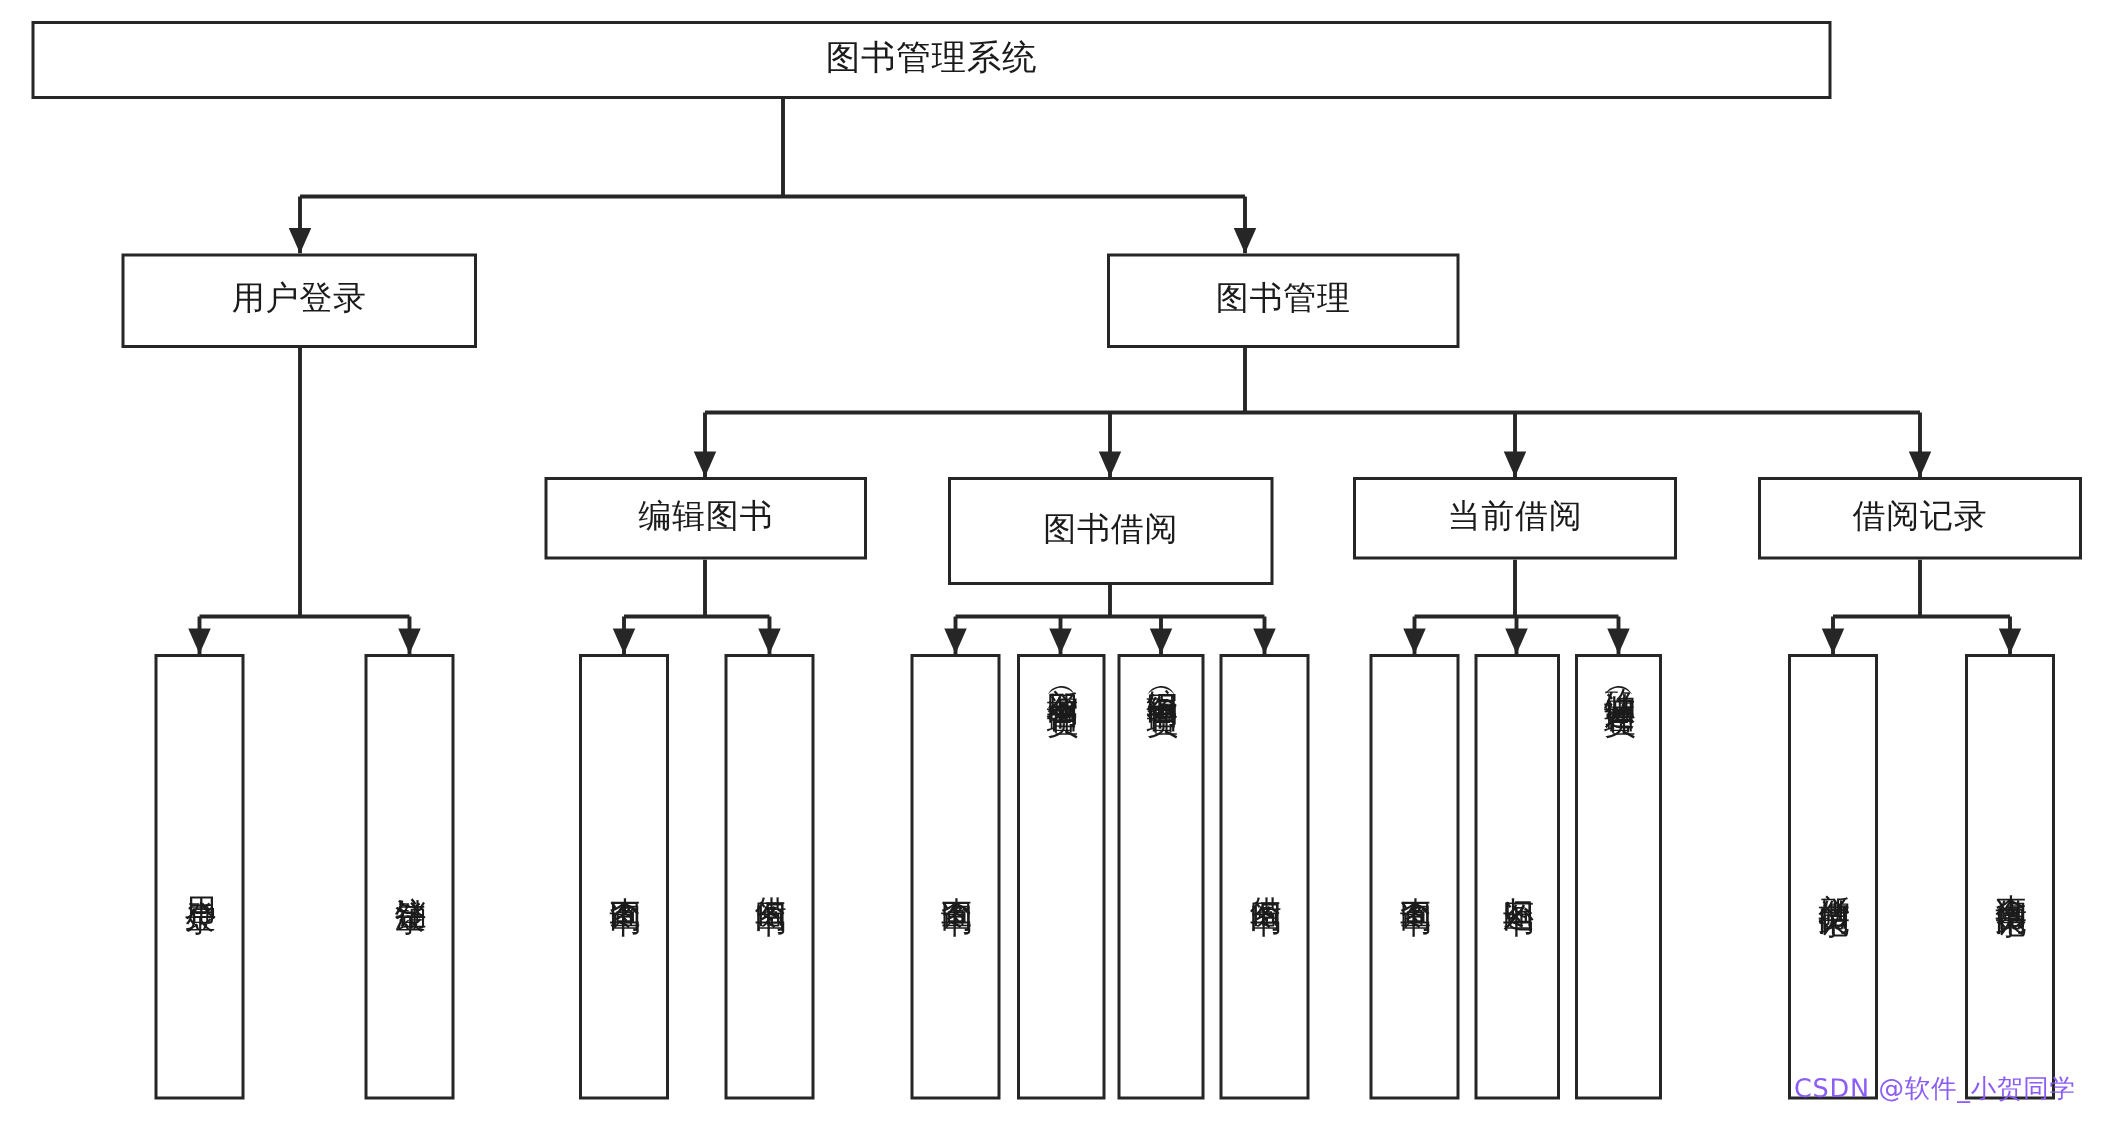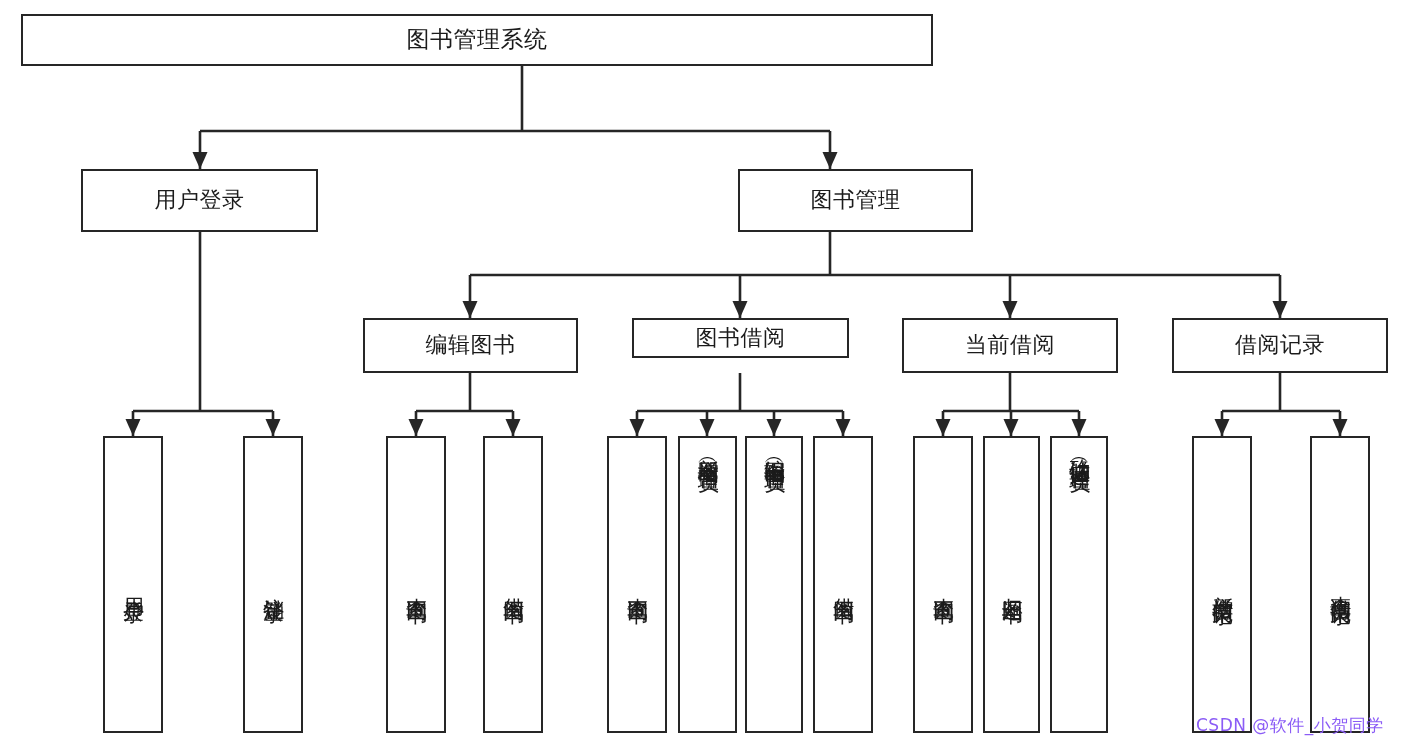--- a/index.html
+++ b/index.html
@@ -129,35 +129,35 @@
       <line x1="1079" y1="411" x2="1079" y2="436" stroke="#262626" stroke-width="2.6"></line>
       <path d="M 1071.5 419 L 1086.5 419 L 1079 436 Z" fill="#262626"></path>
       <line x1="1280" y1="373" x2="1280" y2="411" stroke="#262626" stroke-width="2.6"></line>
       <line x1="1222" y1="411" x2="1340" y2="411" stroke="#262626" stroke-width="2.6"></line>
       <line x1="1222" y1="411" x2="1222" y2="436" stroke="#262626" stroke-width="2.6"></line>
       <path d="M 1214.5 419 L 1229.5 419 L 1222 436 Z" fill="#262626"></path>
       <line x1="1340" y1="411" x2="1340" y2="436" stroke="#262626" stroke-width="2.6"></line>
       <path d="M 1332.5 419 L 1347.5 419 L 1340 436 Z" fill="#262626"></path>
     </svg>
 
-  <div class="node root h-node" id="node-root" style="left: 21px; top: 14px; width: 912px; height: 52px;">
+  <div class="node root h-node" id="node-root" style="left: 21px; top: 14px; width: 1200px; height: 52px;">
       <span>图书管理系统</span>
     </div>
 
   <div class="node h-node" id="node-l2-0" style="left: 81px; top: 169px; width: 237px; height: 63px;">
       <span>用户登录</span>
     </div>
   <div class="node h-node" id="node-l2-1" style="left: 712px; top: 169px; width: 235px; height: 63px; margin-left: 26px;">
       <span>图书管理</span>
     </div>
 
   <div class="node h-node" id="node-l3-0" style="left: 363px; top: 318px; width: 215px; height: 55px;">
       <span>编辑图书</span>
     </div>
-  <div class="node h-node" id="node-l3-1" style="left: 632px; top: 318px; width: 217px; height: 40px;">
+  <div class="node h-node" id="node-l3-1" style="left: 632px; top: 318px; width: 217px; height: 72px;">
       <span>图书借阅</span>
     </div>
   <div class="node h-node" id="node-l3-2" style="left: 902px; top: 318px; width: 216px; height: 55px;">
       <span>当前借阅</span>
     </div>
   <div class="node h-node" id="node-l3-3" style="left: 1172px; top: 318px; width: 216px; height: 55px;">
       <span>借阅记录</span>
     </div>
 
   <div id="leaf-host">

